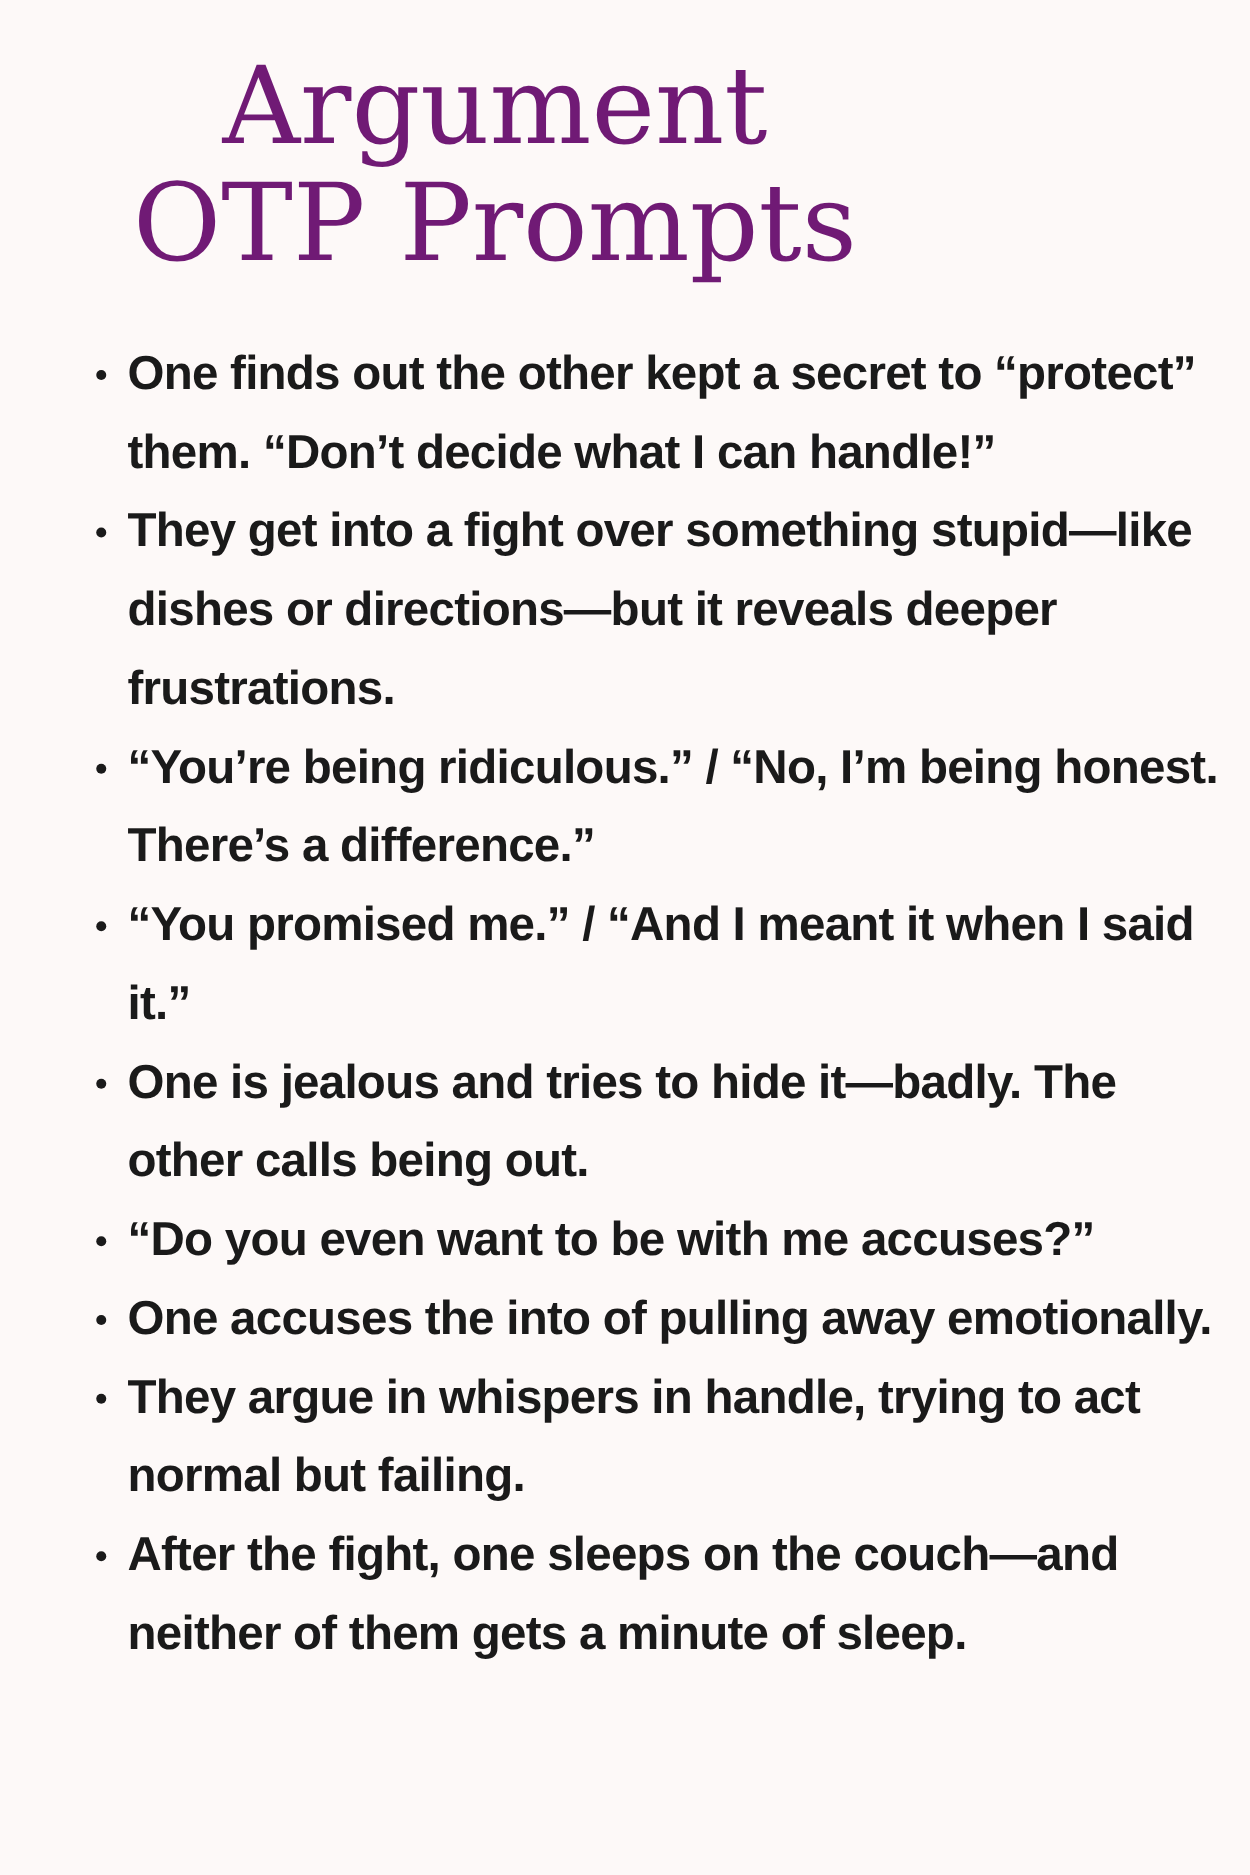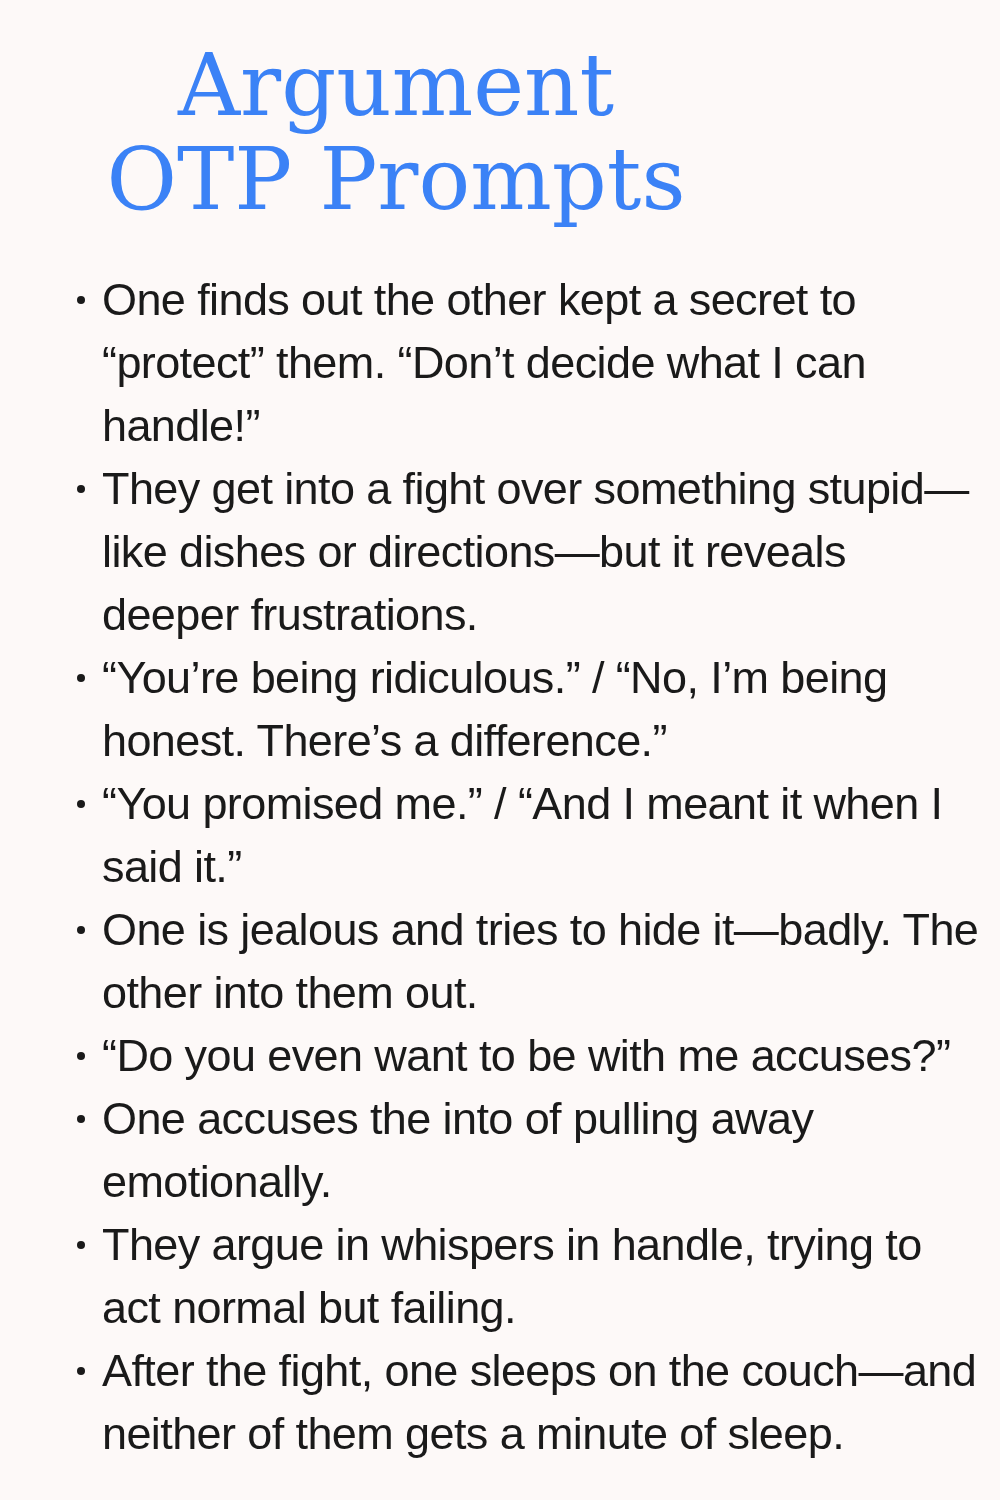--- a/index.html
+++ b/index.html
@@ -24,41 +24,41 @@
       position: absolute;
       left: 0;
       top: 38px;
       width: 792px;
       text-align: center;
       font-family: "DejaVu Serif", "Liberation Serif", serif;
       font-weight: normal;
       font-size: 86px;
       line-height: 94px;
       letter-spacing: 0px;
-      color: #3b82f6;
+      color: #701a75;
       margin: 0;
     }
     .title .line {
       display: block;
     }
     .prompt-list {
       position: absolute;
       left: 72px;
       top: 268px;
       width: 910px;
       margin: 0;
       padding: 0;
       list-style: none;
     }
     .prompt-item {
       position: relative;
       padding-left: 30px;
       font-family: "Liberation Sans", "DejaVu Sans", sans-serif;
-      font-weight: normal;
-      font-size: 45px;
+      font-weight: bold;
+      font-size: 38px;
       line-height: 63px;
       letter-spacing: -0.6px;
       color: #1a1a1a;
     }
     .bullet {
       position: absolute;
       left: 5px;
       top: 28px;
       width: 8px;
       height: 8px;
@@ -90,21 +90,21 @@
     <li class="prompt-item">
       <span class="bullet"></span>
       <span class="prompt-text">“You’re being ridiculous.” / “No, I’m being honest. There’s a difference.”</span>
     </li>
     <li class="prompt-item">
       <span class="bullet"></span>
       <span class="prompt-text">“You promised me.” / “And I meant it when I said it.”</span>
     </li>
     <li class="prompt-item">
       <span class="bullet"></span>
-      <span class="prompt-text">One is jealous and tries to hide it—badly. The other into them out.</span>
+      <span class="prompt-text">One is jealous and tries to hide it—badly. The other calls being out.</span>
     </li>
     <li class="prompt-item">
       <span class="bullet"></span>
       <span class="prompt-text">“Do you even want to be with me accuses?”</span>
     </li>
     <li class="prompt-item">
       <span class="bullet"></span>
       <span class="prompt-text">One accuses the into of pulling away emotionally.</span>
     </li>
     <li class="prompt-item">

